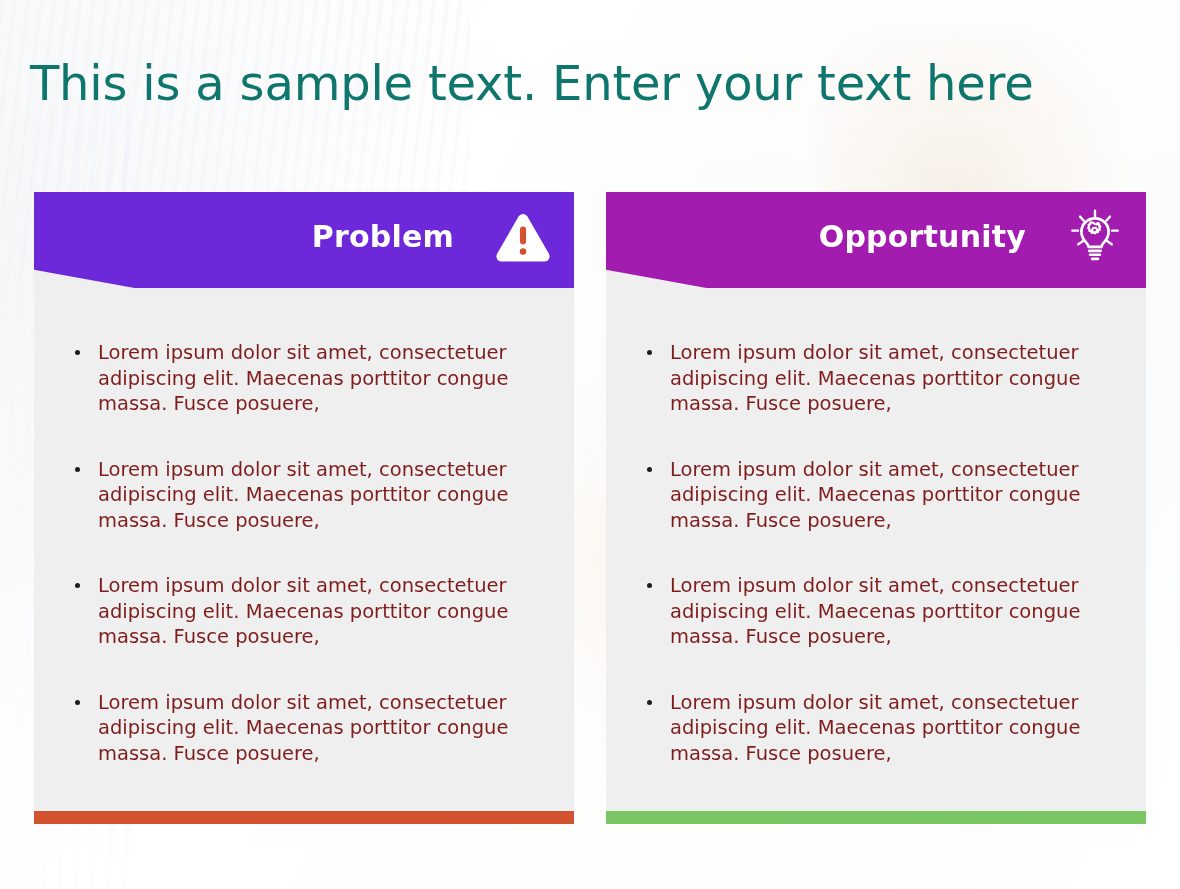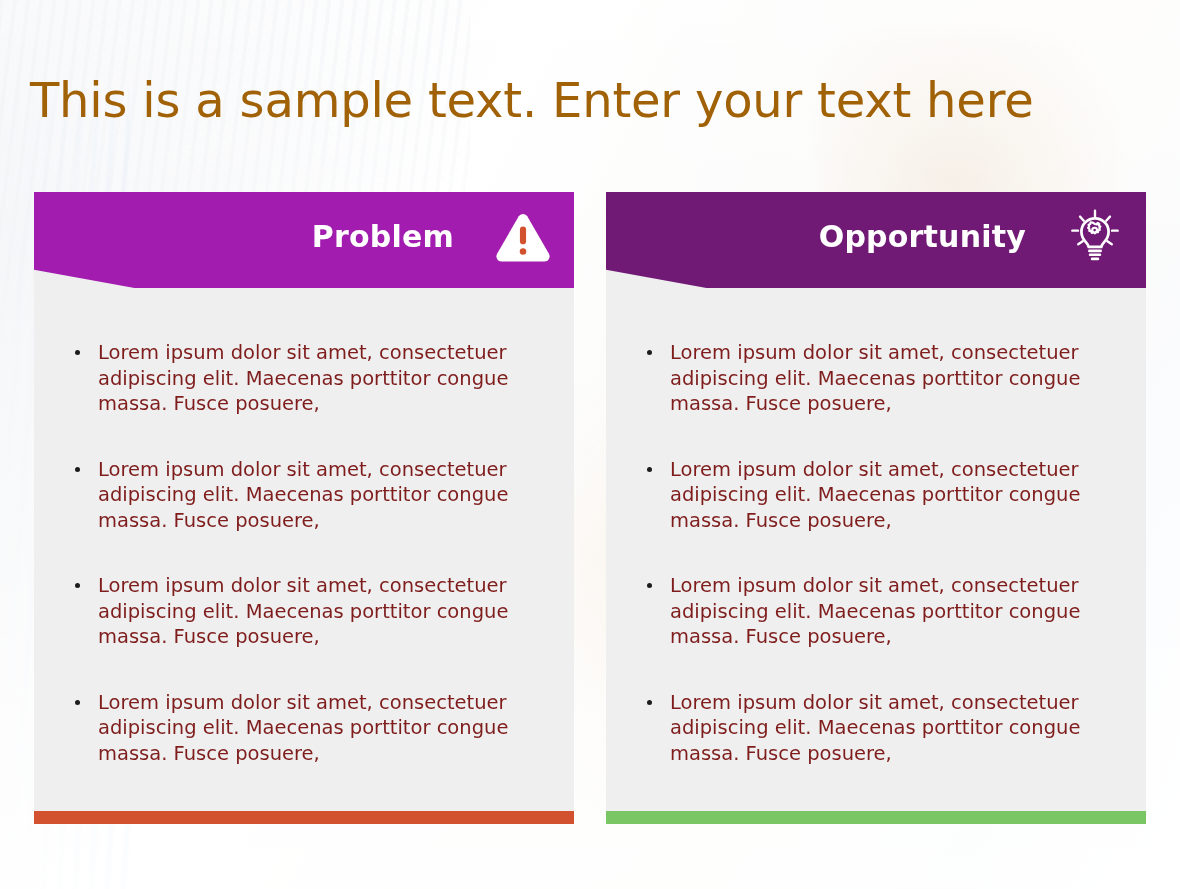--- a/index.html
+++ b/index.html
@@ -209,27 +209,27 @@
 
 <div id="slide">
 
   <div class="bg-layer bg-band"></div>
   <div class="bg-layer bg-slats-left"></div>
   <div class="bg-layer bg-blob-warm"></div>
   <div class="bg-layer bg-blob-warm2"></div>
   <div class="bg-layer bg-stripes-right"></div>
   <div class="bg-layer bg-wash"></div>
 
-  <h1 id="page-title" style="color: #a16207; margin-top: 17px;">This is a sample text. Enter your text here</h1>
+  <h1 id="page-title" style="color: #0f766e;">This is a sample text. Enter your text here</h1>
 
   <section class="card" id="card-problem">
 
     <div class="card-body" style="background: rgb(239, 239, 239);"></div>
 
-    <div class="card-header" id="header-problem" style="background: #a21caf;">
+    <div class="card-header" id="header-problem" style="background: #6d28d9;">
       <span class="card-title">Problem</span>
 
       <span class="header-icon">
         <svg viewBox="0 0 64 64" width="58" height="58" aria-hidden="true">
           <path d="M32 6.5c-1.9 0-3.7 1.0-4.7 2.7L3.4 50.4c-1.0 1.8-1.0 4.0 0 5.8 1.0 1.8 2.9 2.8 4.9 2.8h47.4c2.0 0 3.9-1.0 4.9-2.8 1.0-1.8 1.0-4.0 0-5.8L36.7 9.2C35.7 7.5 33.9 6.5 32 6.5z" fill="#ffffff"></path>
           <rect x="28.6" y="20.5" width="6.8" height="19.5" rx="3.4" fill="#d2512f"></rect>
           <circle cx="32" cy="48" r="3.6" fill="#d2512f"></circle>
         </svg>
       </span>
     </div>
@@ -241,21 +241,21 @@
       <li class="bullet-item">Lorem ipsum dolor sit amet, consectetuer adipiscing elit. Maecenas porttitor congue massa. Fusce posuere,</li>
     </ul>
 
     <div class="card-footer" id="footer-problem" style="background: rgb(210, 81, 47);"></div>
   </section>
 
   <section class="card" id="card-opportunity">
 
     <div class="card-body" style="background: rgb(239, 239, 239);"></div>
 
-    <div class="card-header" id="header-opportunity" style="background: #701a75;">
+    <div class="card-header" id="header-opportunity" style="background: #a21caf;">
       <span class="card-title">Opportunity</span>
 
       <span class="header-icon">
         <svg viewBox="0 0 64 64" width="58" height="58" aria-hidden="true">
           <g fill="none" stroke="#ffffff" stroke-width="2.6" stroke-linecap="round">
             <line x1="32" y1="3" x2="32" y2="9.5"></line>
             <line x1="15.5" y1="9.5" x2="19.6" y2="14"></line>
             <line x1="48.5" y1="9.5" x2="44.4" y2="14"></line>
             <line x1="7" y1="25" x2="13.2" y2="25"></line>
             <line x1="57" y1="25" x2="50.8" y2="25"></line>

